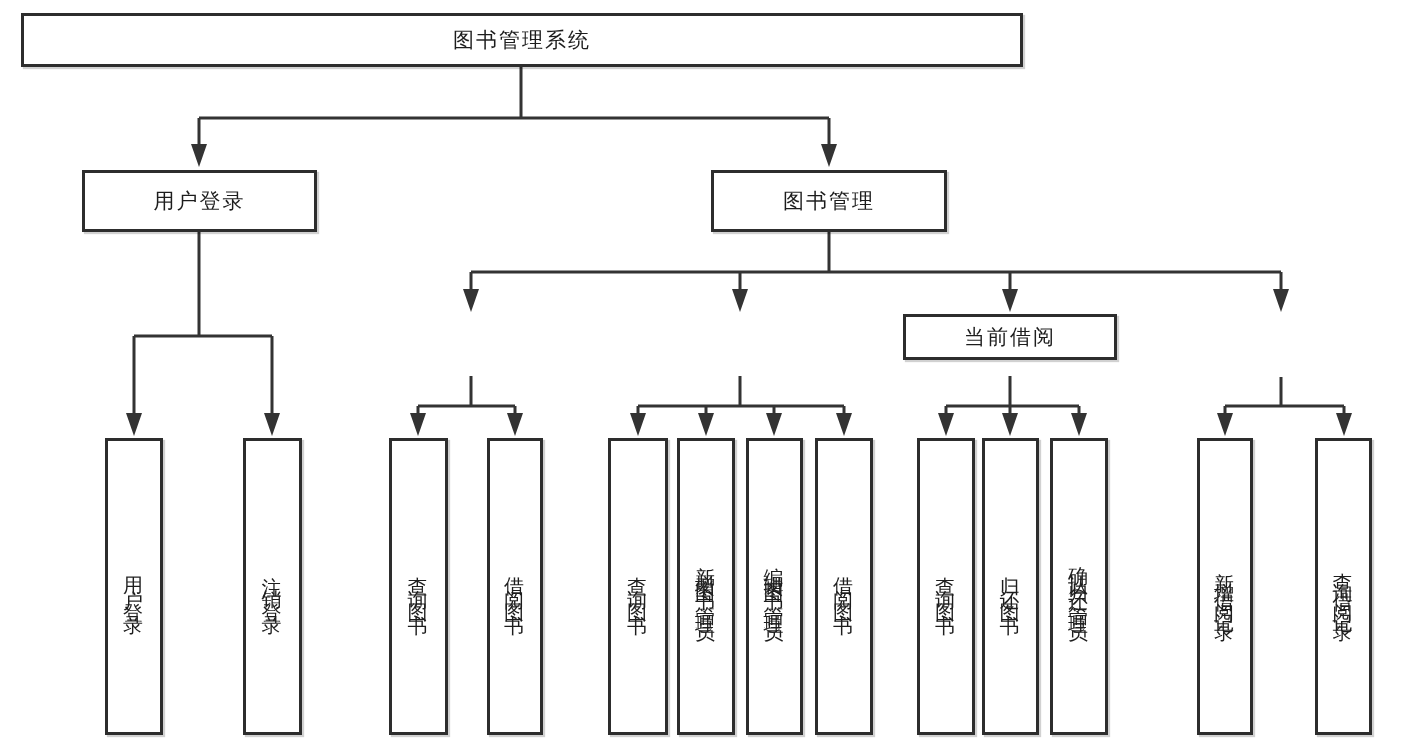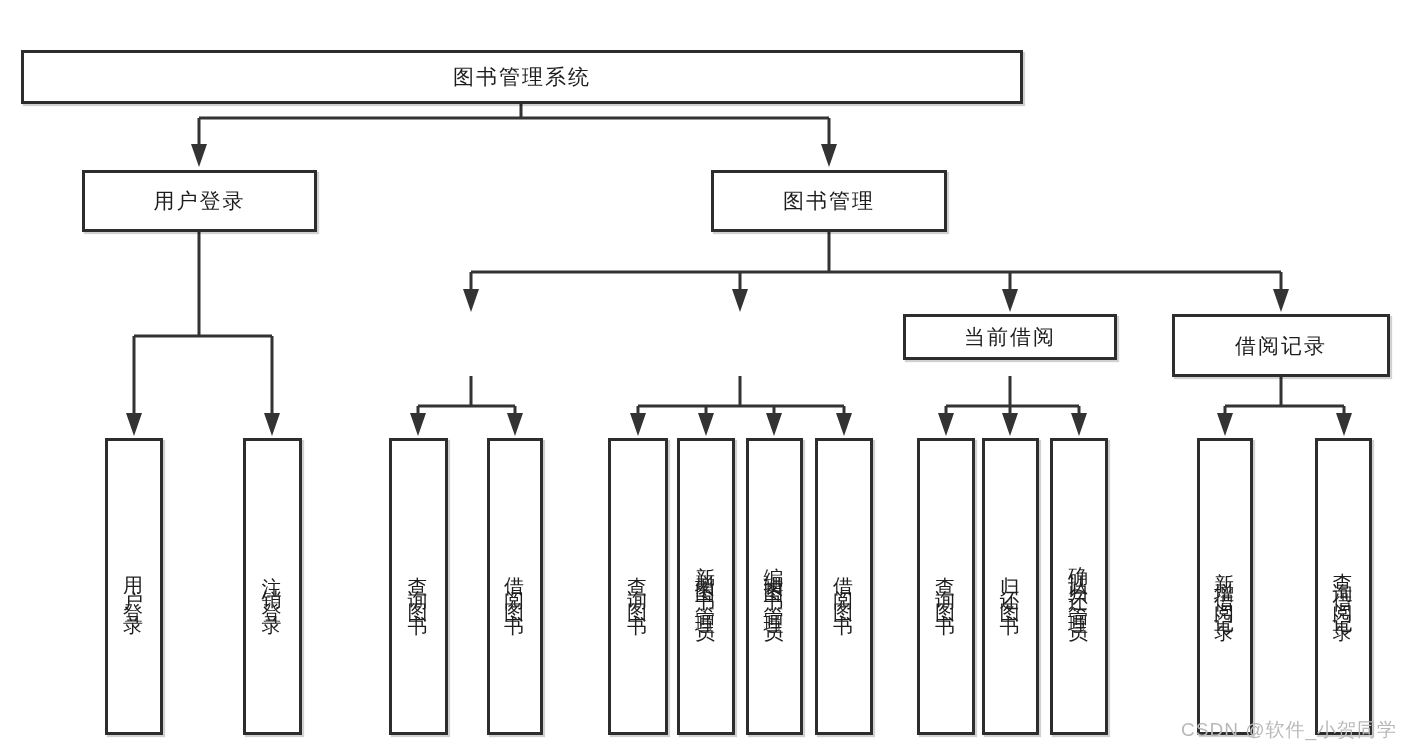--- a/index.html
+++ b/index.html
@@ -93,36 +93,33 @@
       <polygon points="1002,413 1018,413 1010,436"></polygon>
       <polygon points="1071,413 1087,413 1079,436"></polygon>
     </g>
     <g>
       <path d="M1281 377 V406 M1225 406 H1344 M1225 406 V414 M1344 406 V414"></path>
       <polygon points="1217,413 1233,413 1225,436"></polygon>
       <polygon points="1336,413 1352,413 1344,436"></polygon>
     </g>
   </svg>
 
-  <div class="node h" style="left:21px; top:13px; width:1002px; height:54px;margin-top:37px;">
+  <div class="node h" style="left:21px; top:13px; width:1002px; height:54px;">
     <span>图书管理系统</span>
   </div>
 
   <div class="node h" style="left:82px; top:170px; width:235px; height:62px;">
     <span>用户登录</span>
   </div>
   <div class="node h" style="left:711px; top:170px; width:236px; height:62px;text-align:right;">
     <span>图书管理</span>
   </div>
 
   <div class="node h" style="left:903px; top:314px; width:214px; height:46px;">
     <span>当前借阅</span>
-  </div>
-  <div class="node h" style="left:1172px; top:314px; width:218px; height:63px;">
-    <span>借阅记录</span>
   </div>
 
   <div class="node v" style="left:105px; top:438px; width:58px; height:297px;">
     <span class="ls-wide">用户登录</span>
   </div>
   <div class="node v" style="left:243px; top:438px; width:59px; height:297px;">
     <span class="ls-wide">注销登录</span>
   </div>
 
   <div class="node v" style="left:389px; top:438px; width:59px; height:297px;">
@@ -155,14 +152,13 @@
     <span class="ls-tight">确认归还（管理员）</span>
   </div>
 
   <div class="node v" style="left:1197px; top:438px; width:56px; height:297px;">
     <span class="ls-mid">新增借阅记录</span>
   </div>
   <div class="node v" style="left:1315px; top:438px; width:57px; height:297px;">
     <span class="ls-mid">查询借阅记录</span>
   </div>
 
-  <div class="watermark">CSDN @软件_小贺同学</div>
 </div>
 
 </body></html>

